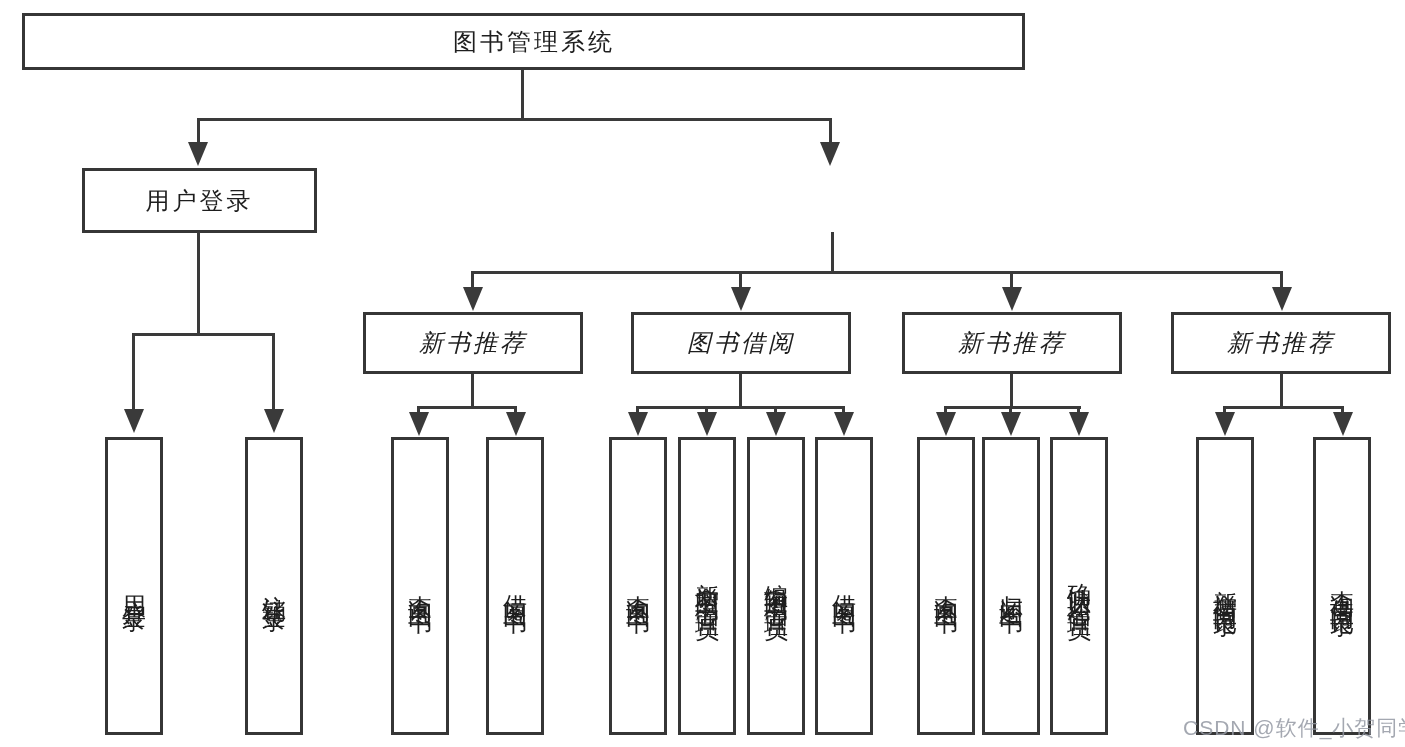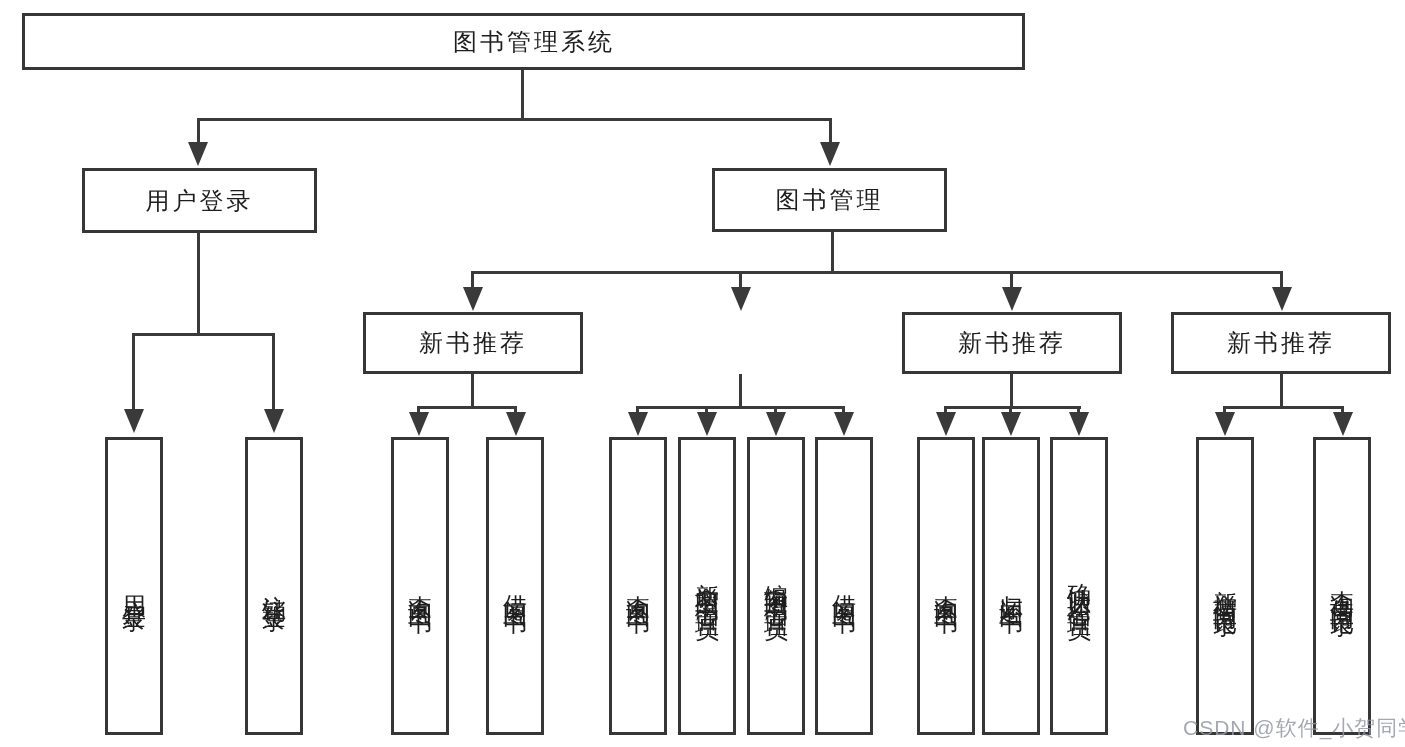--- a/index.html
+++ b/index.html
@@ -23,21 +23,21 @@
   }
   .hlabel {
     font-size:24px;
     letter-spacing:3px;
     white-space:nowrap;
     color:#1e1e1e;
   }
   .root  { left:22px;  top:13px;  width:1003px; height:57px;padding-left:21px; }
   .lvl2a { left:82px;  top:168px; width:235px;  height:65px; }
   .lvl2b { left:712px; top:168px; width:235px;  height:64px; }
-  .lvl3  { top:312px; width:220px; height:62px; }
+  .lvl3  { top:312px; width:220px; height:62px;font-style:italic; }
   .leaf  { top:437px; width:58px;  height:298px; }
   .vlabel {
     writing-mode:vertical-rl;
     font-size:24px;
     letter-spacing:5px;
     line-height:1;
     color:#1e1e1e;
   }
   .line  { position:absolute; background:#3a3a3a; }
   .arrow {
@@ -63,26 +63,26 @@
 <div class="canvas">
 
   <div class="box root">
     <span class="hlabel">图书管理系统</span>
   </div>
 
   <div class="box lvl2a">
     <span class="hlabel">用户登录</span>
   </div>
 
-  <div class="box lvl2b">
-    <span class="hlabel">图书管理</span>
-  </div>
 
   <div class="box lvl3" style="left:363px">
     <span class="hlabel">新书推荐</span>
+  </div>
+  <div class="box lvl3" style="left:631px">
+    <span class="hlabel">图书借阅</span>
   </div>
   <div class="box lvl3" style="left:902px">
     <span class="hlabel">新书推荐</span>
   </div>
   <div class="box lvl3" style="left:1171px">
     <span class="hlabel">新书推荐</span>
   </div>
 
   <div class="box leaf" style="left:105px">
     <span class="vlabel">用户登录</span>

